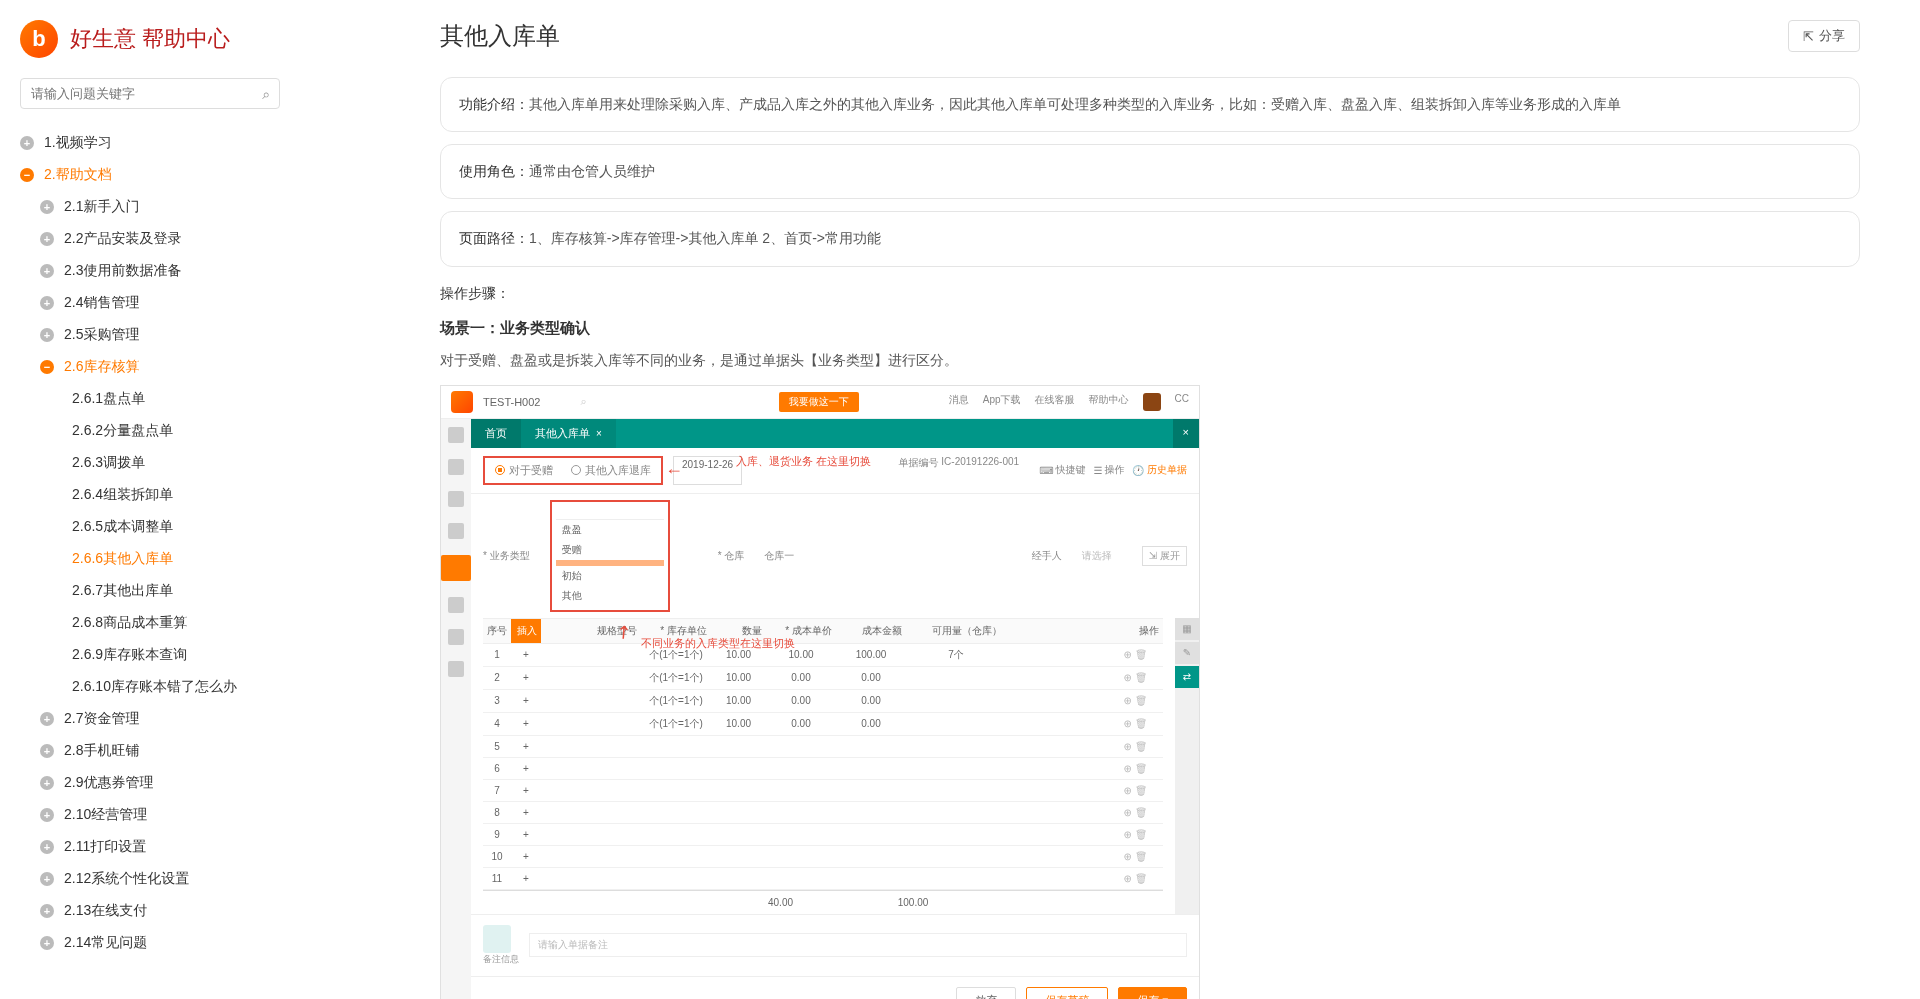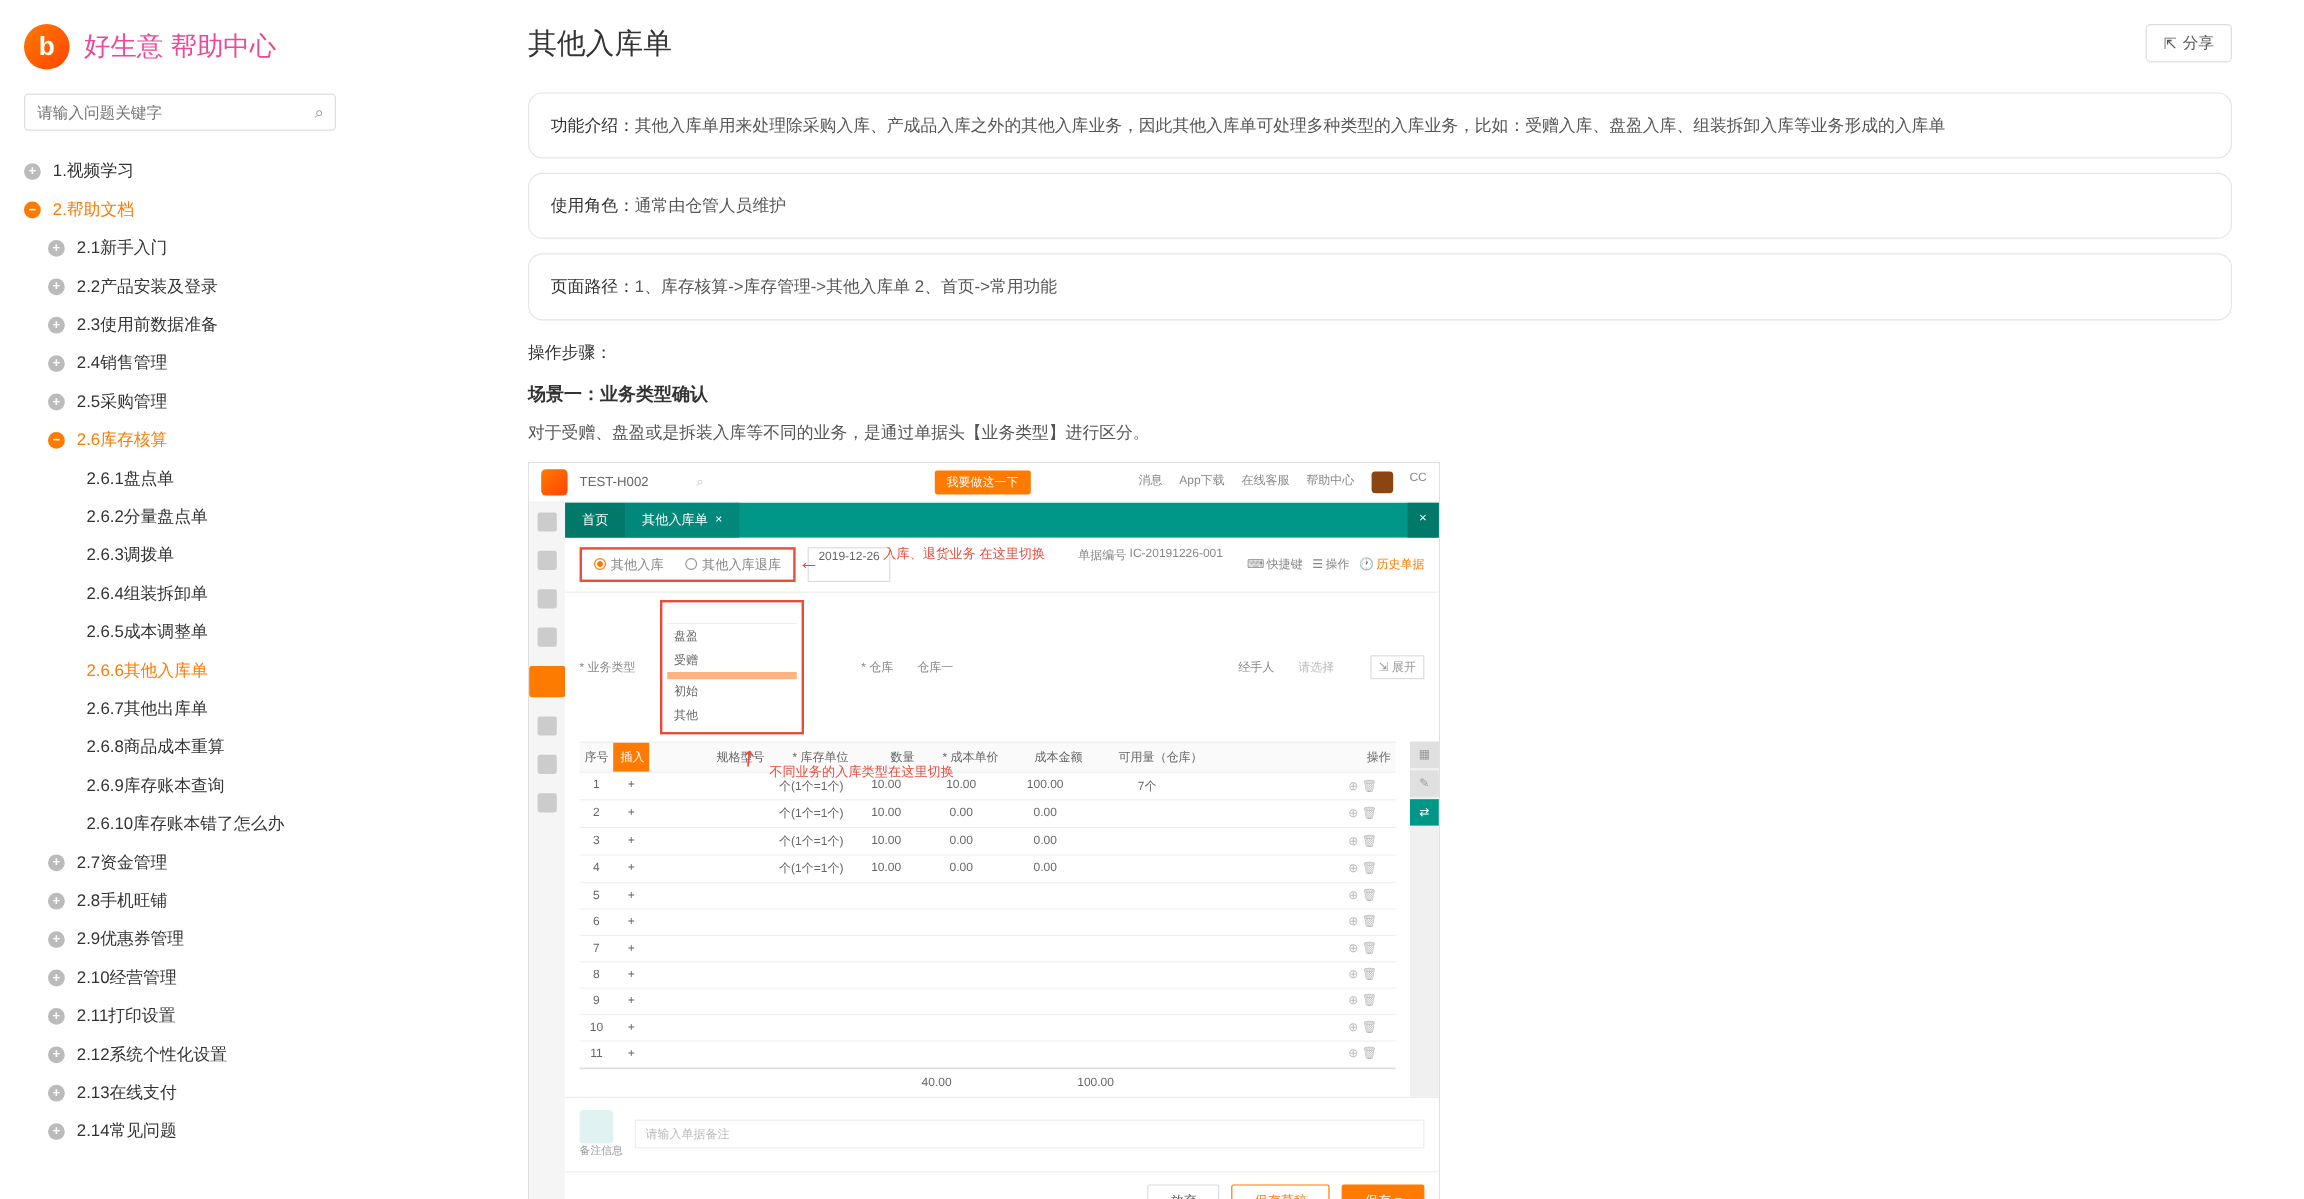--- a/index.html
+++ b/index.html
@@ -1,21 +1,21 @@
 <!DOCTYPE html>
 <html><head>
 <meta charset="utf-8">
 <style>
 *{margin:0;padding:0;box-sizing:border-box;font-family:"Microsoft YaHei",Arial,sans-serif}
 body{background:#fff;height:999px;overflow:hidden}
 .container{display:flex;height:100%}
 .sidebar{width:300px;padding:20px 0 20px 20px;overflow-y:auto}
 .logo-row{display:flex;align-items:center;gap:12px;margin-bottom:20px}
 .logo{width:38px;height:38px;background:linear-gradient(135deg,#ff7a00,#ff4500);border-radius:50%;display:flex;align-items:center;justify-content:center;color:#fff;font-weight:bold;font-size:22px}
-.site-title{font-size:22px;color:#ec4899}
+.site-title{font-size:22px;color:#b91c1c}
 .search-box{position:relative;margin-bottom:18px;margin-right:20px}
 .search-input{width:100%;padding:7px 32px 7px 10px;border:1px solid #ddd;border-radius:4px;font-size:13px;outline:none}
 .search-icon{position:absolute;right:10px;top:50%;transform:translateY(-50%);color:#999;font-size:14px}
 .nav-item{display:flex;align-items:center;padding:7px 0;cursor:pointer;font-size:14px;color:#333}
 .nav-item.l1{padding-left:0}
 .nav-item.l2{padding-left:20px}
 .nav-item.l3{padding-left:52px}
 .nav-item.active{color:#ff7a00}
 .nav-item.expanded{color:#ff7a00}
 .nav-icon{width:14px;height:14px;border-radius:50%;background:#bbb;display:inline-flex;align-items:center;justify-content:center;margin-right:10px;color:#fff;font-size:11px;flex-shrink:0}
@@ -253,21 +253,21 @@
                 <span class="ss-close-x">×</span>
               </div>
             <div style="flex:1"></div>
             <div style="padding:7px 10px;background:#00796b">×</div>
           </div>
           <div class="ss-header-row">
             <div style="position:relative">
               <div class="ss-radio-row">
                 <div class="ss-radio">
                     <span class="ss-radio-dot checked"></span>
-                    <span>其他入库</span>
+                    <span>对于受赠</span>
                   </div>
                 <div class="ss-radio">
                     <span class="ss-radio-dot"></span>
                     <span>其他入库退库</span>
                   </div>
                 <span class="arrow-red" style="position:absolute;right:-20px;top:2px">←</span>
               </div>
             </div>
             <span class="ss-date-box" style="margin-left:10px">2019-12-26</span>
             <span class="ss-red-annot" style="left:295px;top:68px">入库、退货业务 在这里切换</span>

